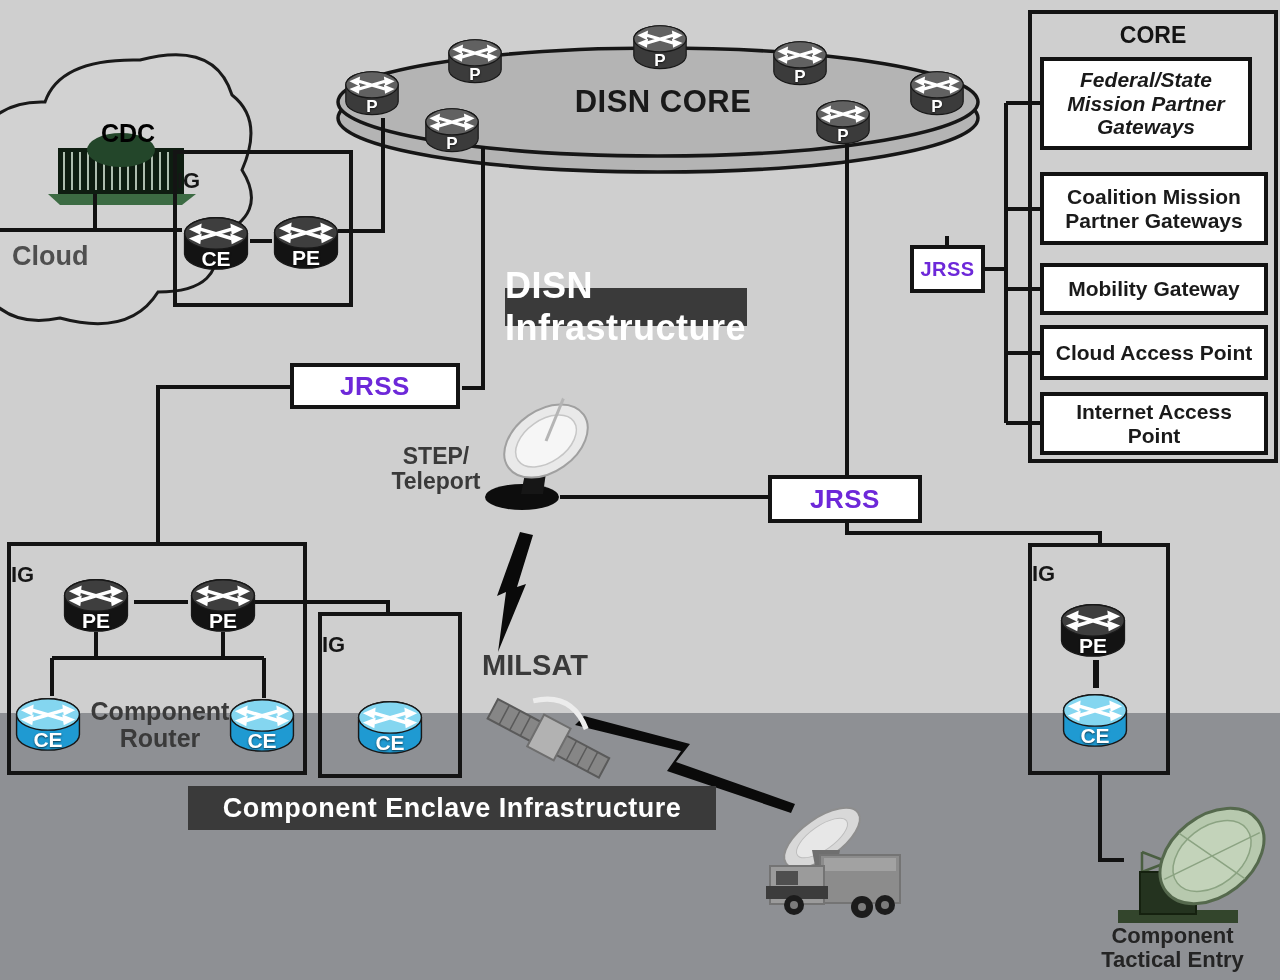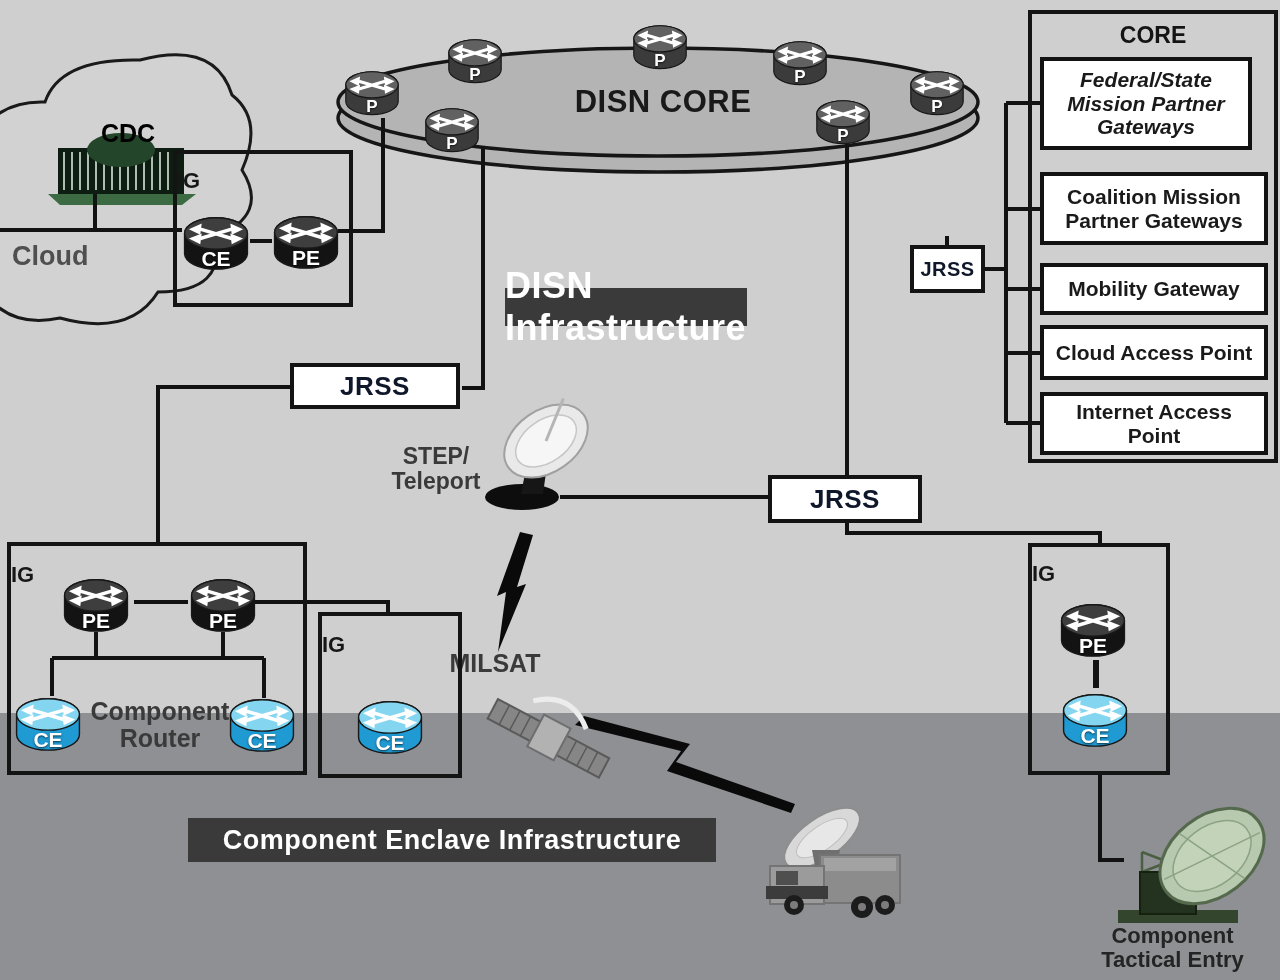--- a/index.html
+++ b/index.html
@@ -17,21 +17,21 @@
   #art { position:absolute; left:0; top:0; width:1280px; height:980px; }
 
   .box { position:absolute; border:4px solid #141414; }
   .ig-box { background:transparent; }
   .ig-tag {
     position:absolute; left:0; right:0; text-align:left;
     font-weight:bold; font-size:22px; color:#161616;
   }
   .jrss {
     background:#ffffff; display:flex; align-items:center; justify-content:center;
-    font-weight:bold; font-size:26px; color:#0f172a; letter-spacing:0.5px;
+    font-weight:bold; font-size:26px; color:#6d28d9; letter-spacing:0.5px;
   }
   .banner {
     position:absolute; background:#3a3a3a; color:#ffffff; font-weight:bold;
     display:flex; align-items:center; justify-content:center; letter-spacing:0.5px;
   }
   .label { position:absolute; }
 
   .router { position:absolute; }
   .router svg { position:absolute; left:0; top:0; width:100%; height:100%; overflow:visible; }
   .router-label {
@@ -166,21 +166,21 @@
     <path d="M1168 892 L1214 846" stroke="#2c3d26" stroke-width="8"></path>
     <g transform="rotate(-38 1212 856)">
       <ellipse cx="1212" cy="856" rx="58" ry="40" fill="#b7c9ae" stroke="#55694d" stroke-width="3"></ellipse>
       <ellipse cx="1212" cy="856" rx="44" ry="29" fill="#c3d3ba" stroke="#8ba382" stroke-width="1.5"></ellipse>
       <path d="M1160 845 L1264 867 M1200 818 L1224 894" stroke="#8ba382" stroke-width="1.5"></path>
     </g>
   </g>
 </svg>
 
 <div class="banner" style="left:505px; top:288px; width:242px; height:38px; font-size:36px;">DISN Infrastructure</div>
-<div class="banner" style="left:188px; top:818px; width:528px; height:44px; font-size:27px;">Component Enclave Infrastructure</div>
+<div class="banner" style="left:188px; top:786px; width:528px; height:44px; font-size:27px;">Component Enclave Infrastructure</div>
 
 <div class="core-title" style="left:543px; top:84px; width:240px;">DISN CORE</div>
 
 <div class="label small-text" style="left:88px; top:110px; width:80px; font-size:25px; color:#000000;margin-top:10px;">CDC</div>
 <div class="label" style="left:12px; top:241px; font-size:27px; font-weight:bold; color:#4f4f4f;">Cloud</div>
 
 <div class="box ig-box" style="left:173px; top:150px; width:180px; height:157px;">
   <span class="ig-tag" style="top:14px;">IG</span>
 </div>
 
@@ -197,21 +197,21 @@
 <div class="gw" style="left:1040px; top:172px; width:228px; height:73px; padding:0 17px;">Coalition Mission Partner Gateways</div>
 <div class="gw" style="left:1040px; top:263px; width:228px; height:52px;">Mobility Gateway</div>
 <div class="gw" style="left:1040px; top:325px; width:228px; height:55px;">Cloud Access Point</div>
 <div class="gw" style="left:1040px; top:392px; width:228px; height:63px; padding:10px 28px;">Internet Access Point</div>
 
 <div class="label small-text" style="left:376px; top:444px; width:120px; font-size:23px;">
   <div>STEP/</div>
   <div>Teleport</div>
 </div>
 
-<div class="label small-text" style="left:440px; top:650px; width:110px; font-size:25px;">MILSAT</div>
+<div class="label small-text" style="left:480px; top:650px; width:110px; font-size:29px;">MILSAT</div>
 
 <div class="box ig-box" style="left:7px; top:542px; width:300px; height:233px;">
   <span class="ig-tag" style="top:16px;">IG</span>
 </div>
 <div class="label small-text" style="left:80px; top:698px; width:160px; font-size:25px; line-height:1.08;">
   <div>Component</div>
   <div>Router</div>
 </div>
 
 <div class="box ig-box" style="left:318px; top:612px; width:144px; height:166px;">

